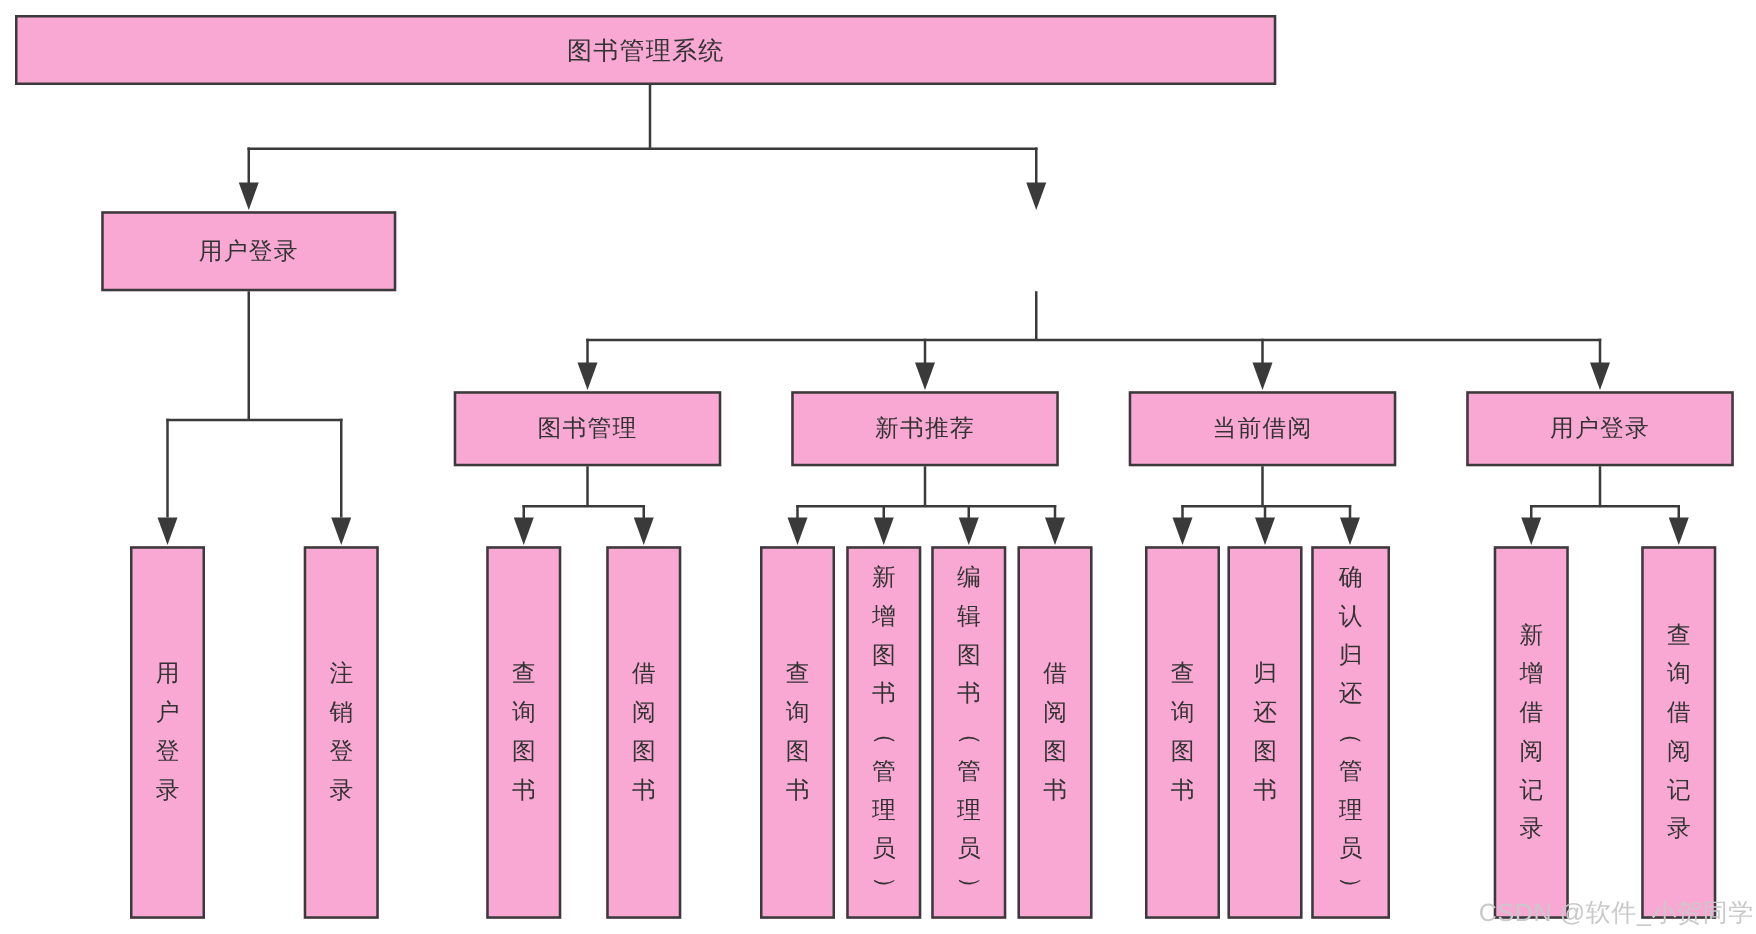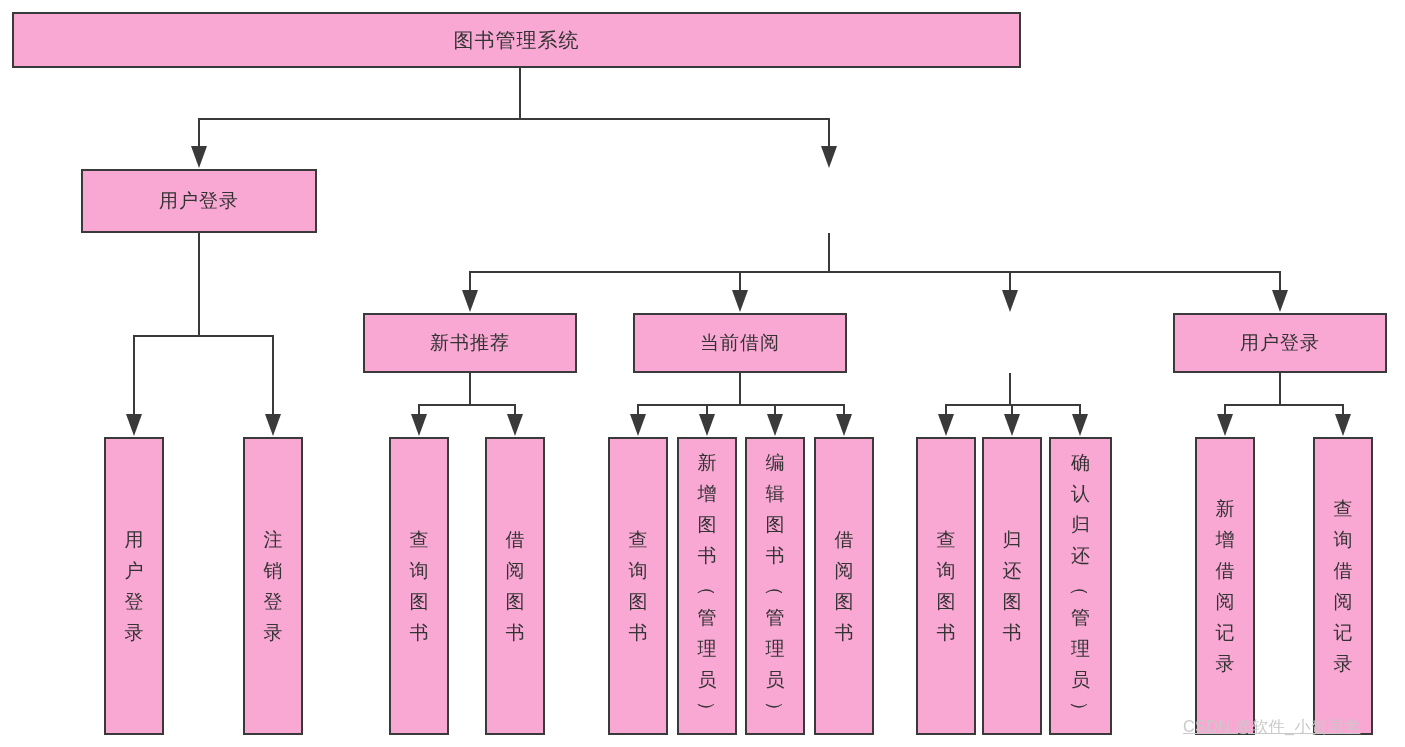--- a/index.html
+++ b/index.html
@@ -49,26 +49,25 @@
     position: absolute;
     width: 0; height: 0;
     border-left: 8px solid transparent;
     border-right: 8px solid transparent;
     border-top: 22px solid var(--line);
   }
   .watermark {
     position: absolute;
     left: 1183px;
     top: 717px;
-    font-size: 16px;
+    font-size: 20px;
     color: var(--wm);
     white-space: nowrap;
     z-index: 10;
     letter-spacing: 0.5px;
-    text-decoration: underline;
   }
 </style>
 </head>
 <body>
 
 <div class="canvas">
 
   <div class="node lvl1" style="left:12px;top:12px;width:1009px;height:56px">图书管理系统</div>
 
   <div class="vline" style="left:519px;top:68px;height:51px"></div>
@@ -91,22 +90,23 @@
   <div class="hline" style="left:469px;top:271px;width:812px"></div>
   <div class="vline" style="left:469px;top:271px;height:21px"></div>
   <div class="vline" style="left:739px;top:271px;height:21px"></div>
   <div class="vline" style="left:1009px;top:271px;height:21px"></div>
   <div class="vline" style="left:1279px;top:271px;height:21px"></div>
   <div class="arrow" style="left:462px;top:290px"></div>
   <div class="arrow" style="left:732px;top:290px"></div>
   <div class="arrow" style="left:1002px;top:290px"></div>
   <div class="arrow" style="left:1272px;top:290px"></div>
 
-  <div class="node lvl3" style="left:363px;top:313px;width:214px;height:60px">新书推荐</div>
-  <div class="node lvl3" style="left:633px;top:313px;width:214px;height:60px">当前借阅</div>
+  <div class="node lvl3" style="left:363px;top:313px;width:214px;height:60px">图书管理</div>
+  <div class="node lvl3" style="left:633px;top:313px;width:214px;height:60px">新书推荐</div>
+  <div class="node lvl3" style="left:903px;top:313px;width:214px;height:60px">当前借阅</div>
   <div class="node lvl3" style="left:1173px;top:313px;width:214px;height:60px">用户登录</div>
 
   <div class="vline" style="left:469px;top:373px;height:32px"></div>
   <div class="hline" style="left:418px;top:404px;width:98px"></div>
   <div class="vline" style="left:418px;top:404px;height:11px"></div>
   <div class="vline" style="left:514px;top:404px;height:11px"></div>
   <div class="arrow" style="left:411px;top:414px"></div>
   <div class="arrow" style="left:507px;top:414px"></div>
 
   <div class="vline" style="left:739px;top:373px;height:32px"></div>

